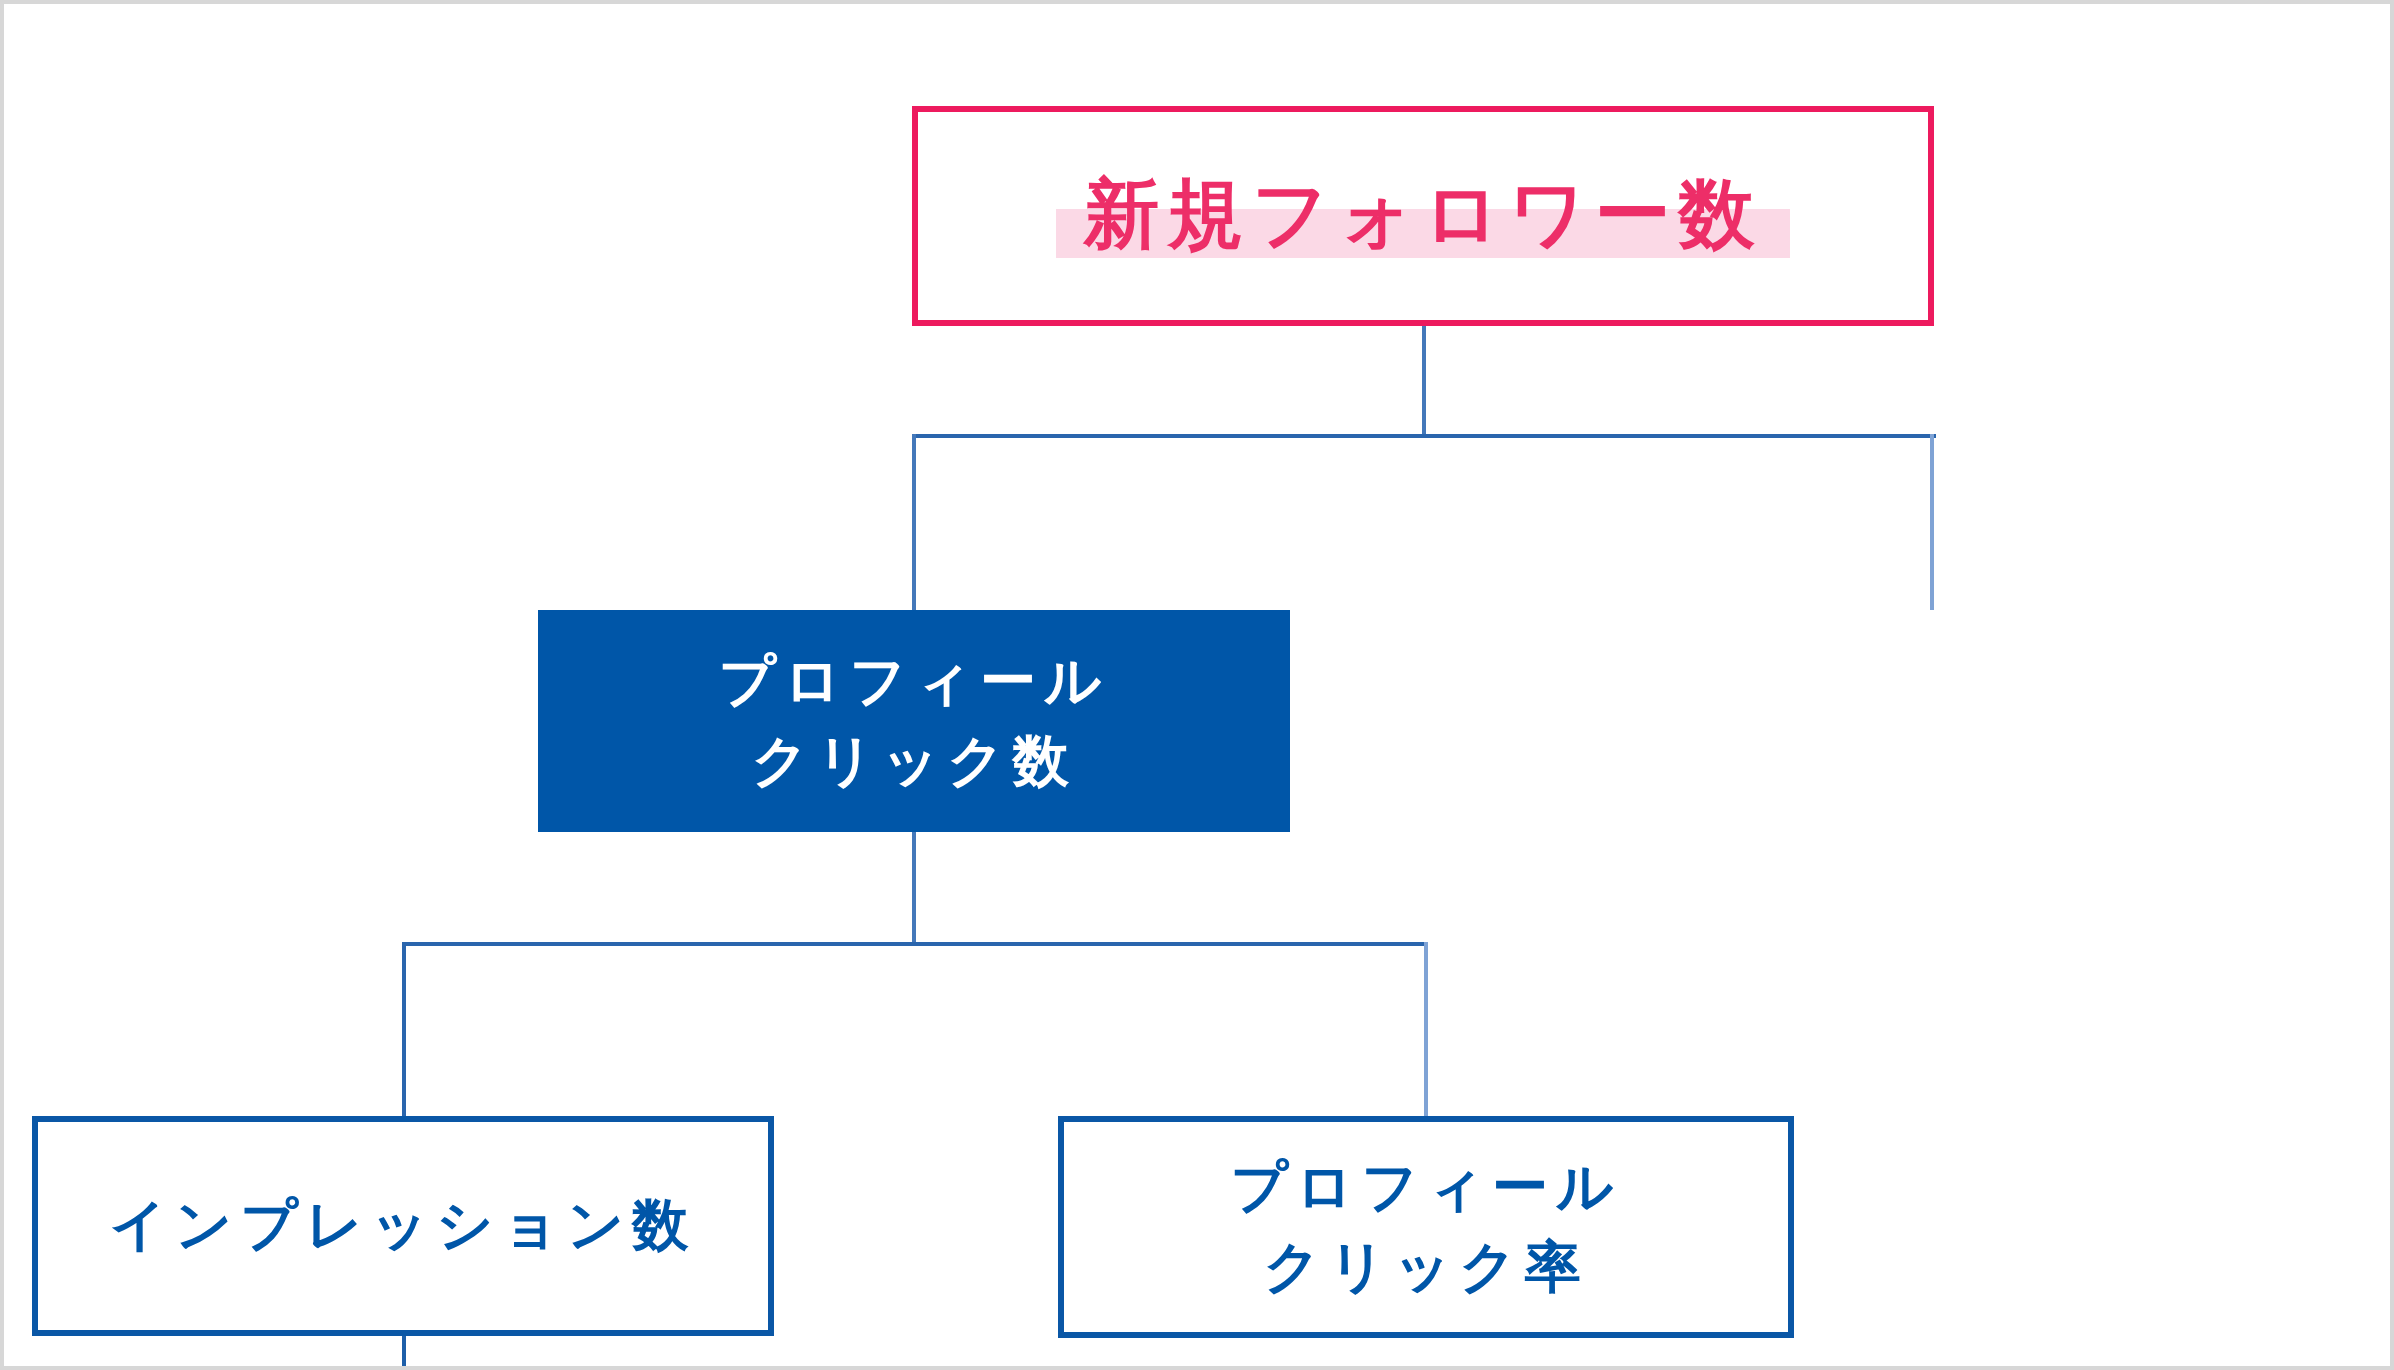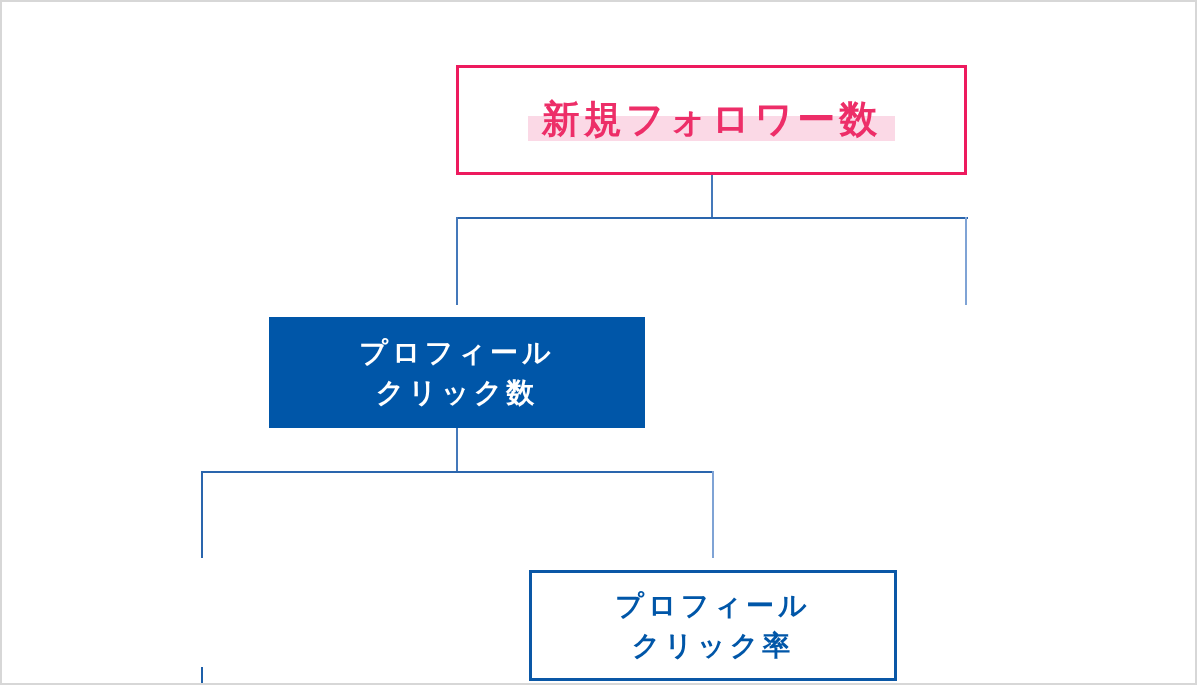--- a/index.html
+++ b/index.html
@@ -18,21 +18,20 @@
     overflow: hidden;
   }
   .node {
     position: absolute;
     box-sizing: border-box;
     display: flex;
     align-items: center;
     justify-content: center;
     text-align: center;
     font-weight: bold;
-    margin-top: 12px;
   }
   
   .node-root {
     left: 454px; top: 51px;
     width: 511px; height: 110px;
     background: #ffffff;
     border: 3px solid #ed1a5e;
   }
   .node-root .label {
     color: #ed2e68;
@@ -103,18 +102,21 @@
 
   <div class="node node-root">
     <span class="label">新規フォロワー数</span>
   </div>
 
   <div class="node node-blue node-l2-left">
     <span class="label">プロフィール
 クリック数</span>
   </div>
 
+  <div class="node node-outline node-l3-left">
+    <span class="label">インプレッション数</span>
+  </div>
   <div class="node node-outline node-l3-right">
     <span class="label">プロフィール
 クリック率</span>
   </div>
 
 </div>
 
 </body></html>

